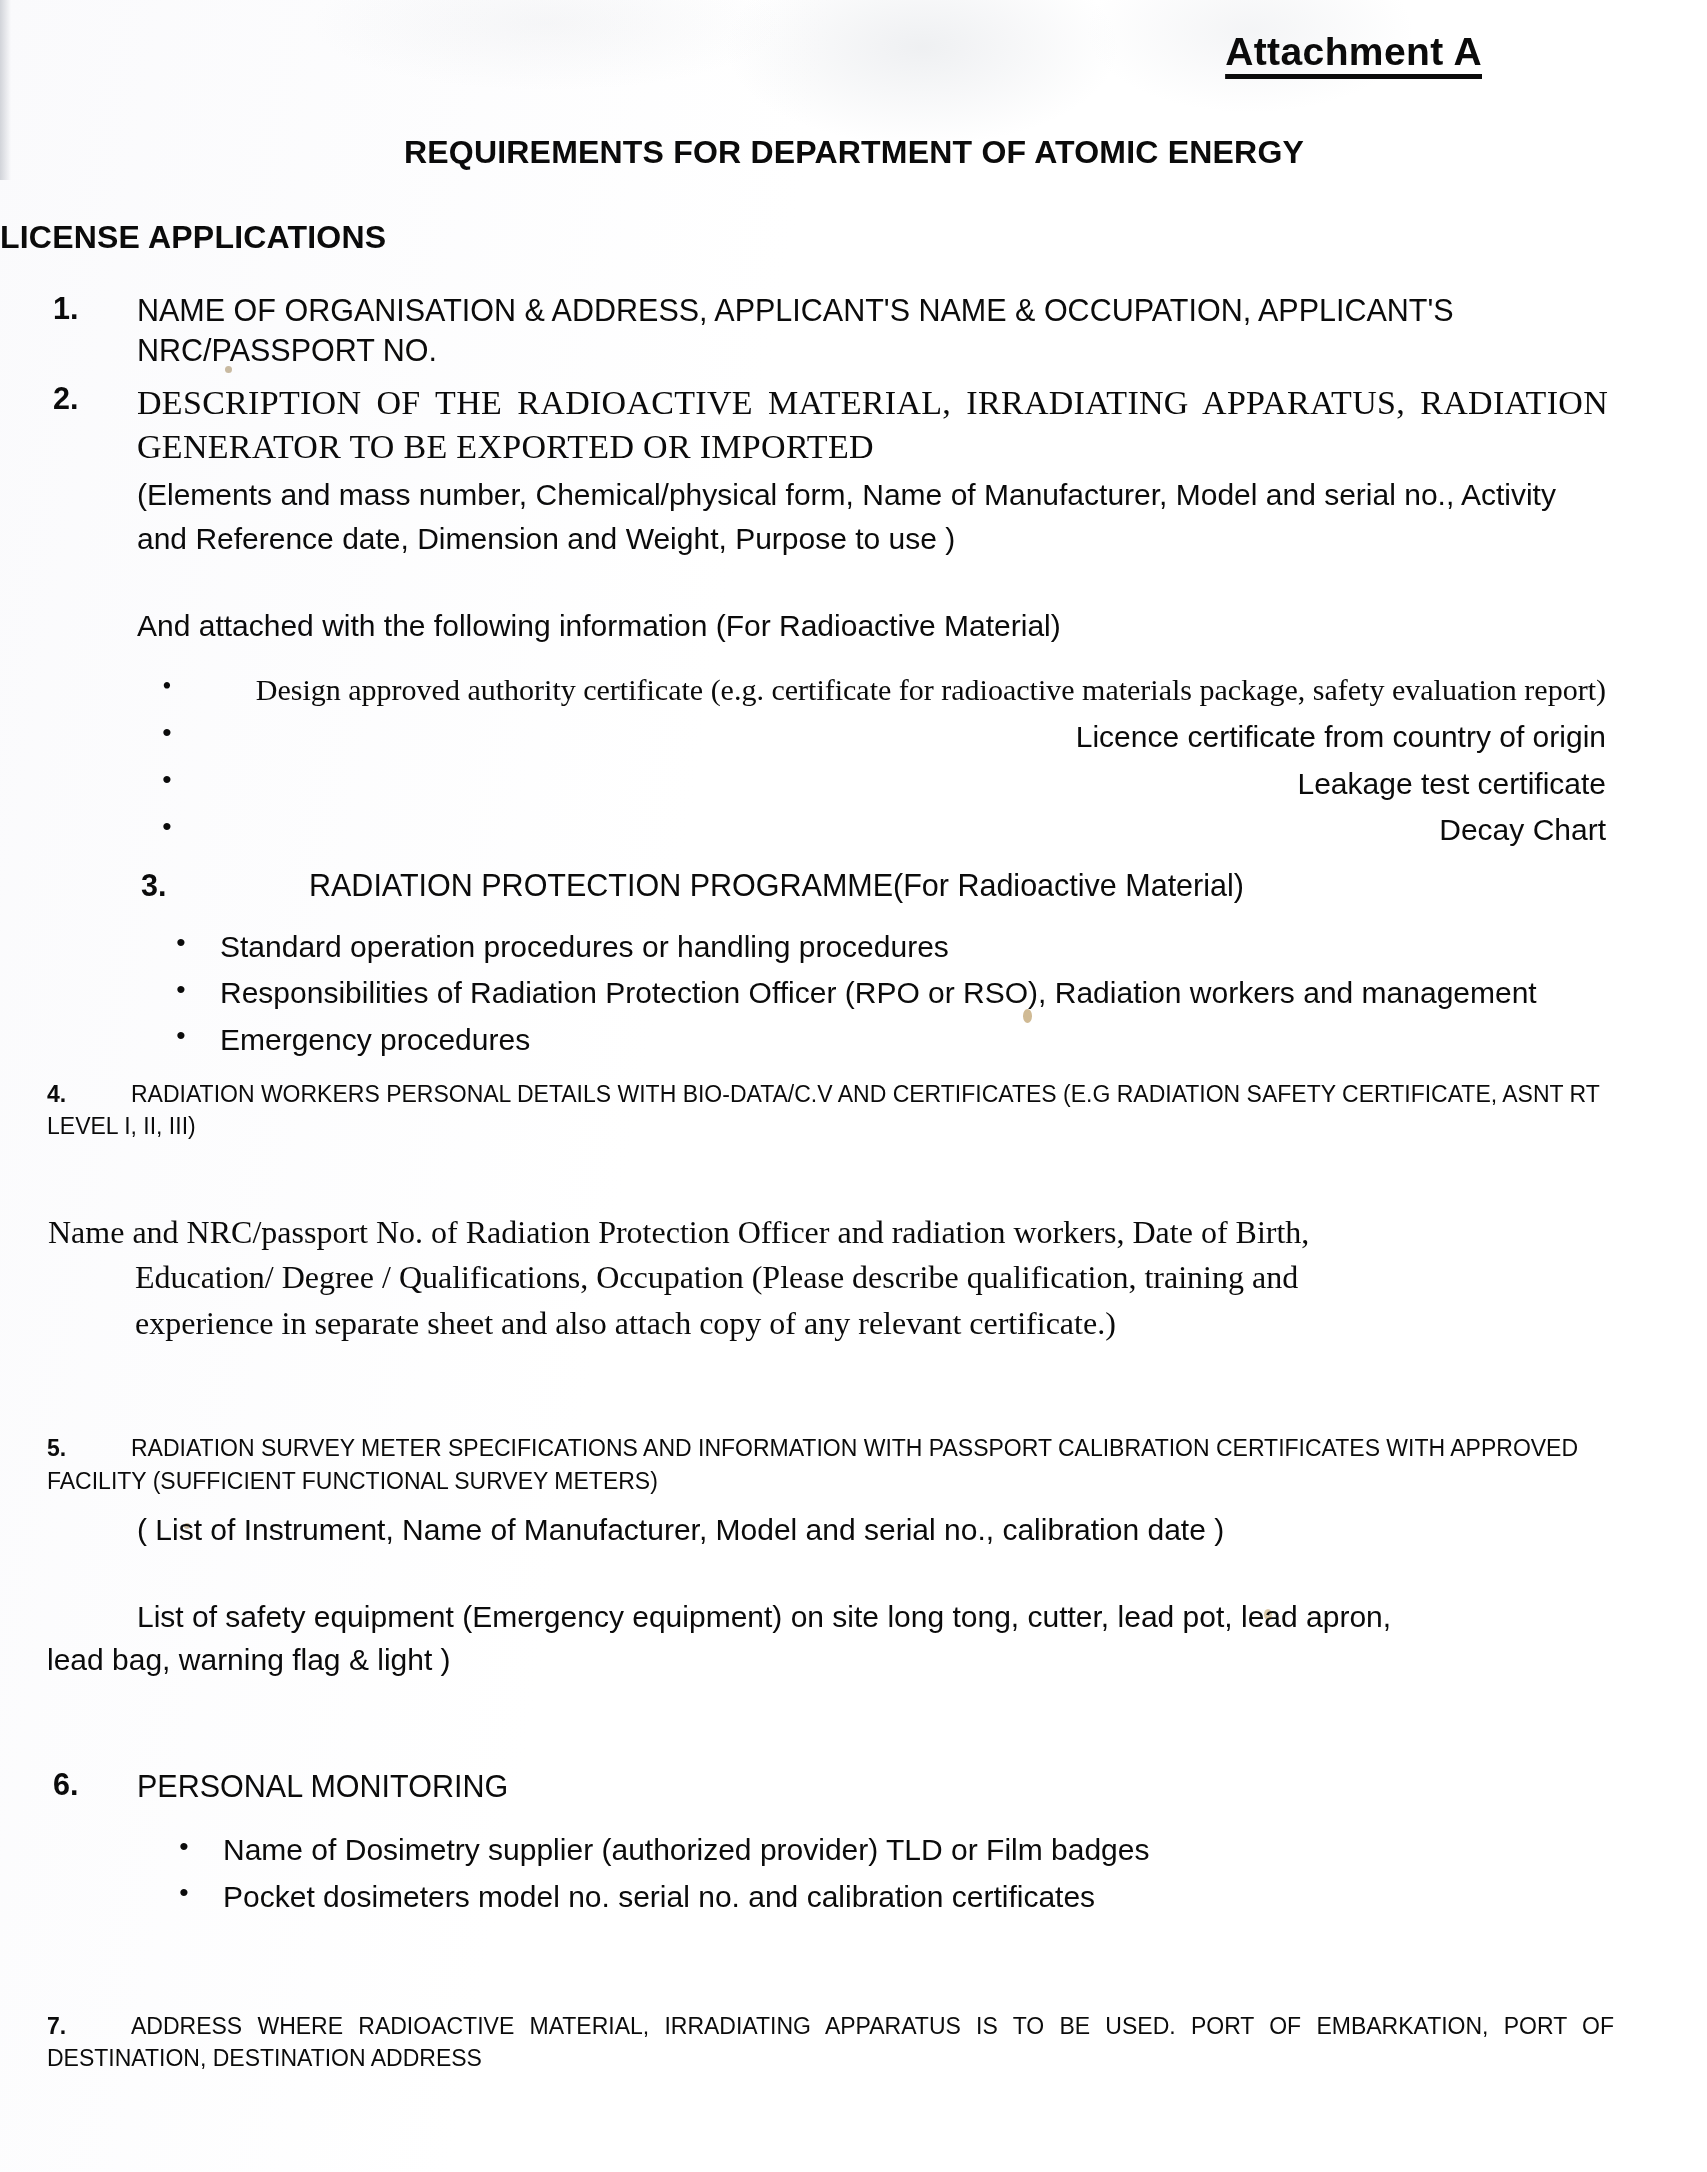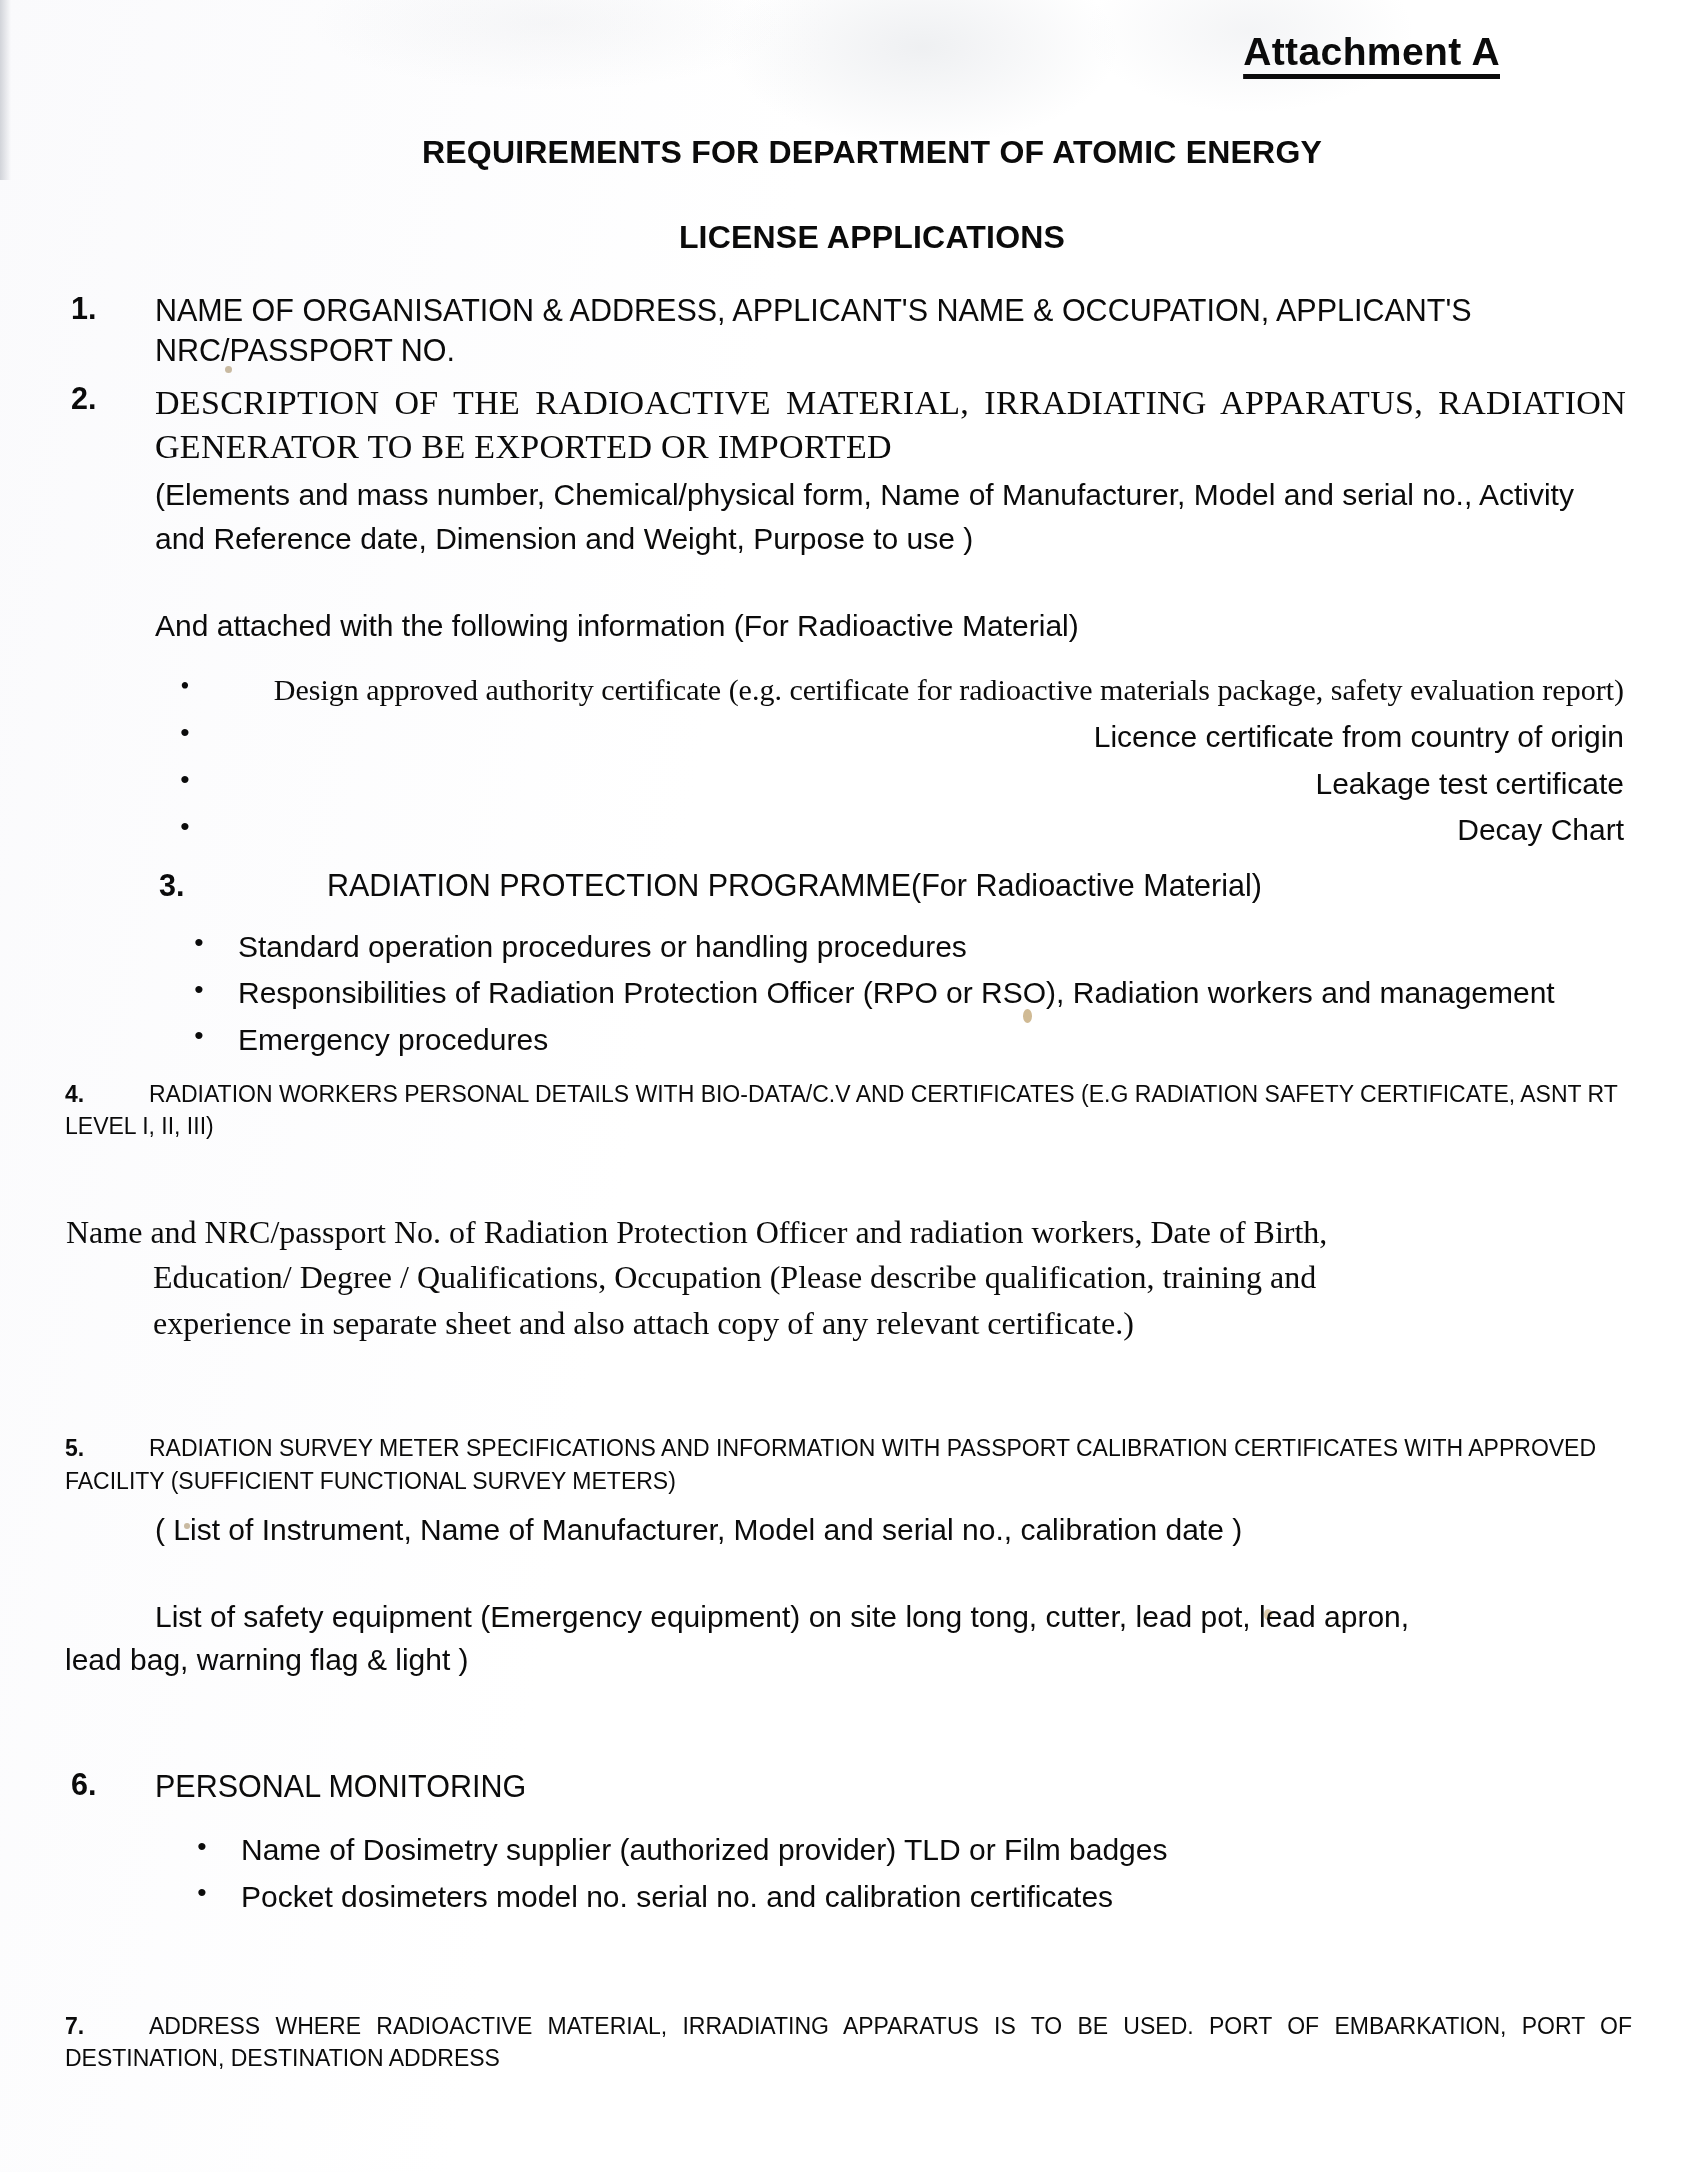--- a/index.html
+++ b/index.html
@@ -43,21 +43,20 @@
     background: linear-gradient(90deg, rgba(160,165,175,0.45), rgba(255,255,255,0));
     z-index: 1;
     pointer-events: none;
   }
 
   .page {
     position: relative;
     z-index: 2;
     width: 1504px;
     height: 2172px;
-    margin-left: 18px;
   }
 
   
   .attachment-tag {
     position: absolute;
     top: 30px;
     right: 22px;
     font-size: 39px;
     font-weight: bold;
     letter-spacing: 0.4px;
@@ -74,21 +73,20 @@
     text-align: center;
     font-size: 32px;
     font-weight: bold;
     letter-spacing: 0.2px;
   }
   .doc-subtitle {
     position: absolute;
     top: 219px;
     left: 0;
     width: 1708px;
-    text-align: center;
     font-size: 32px;
     font-weight: bold;
     letter-spacing: 0.2px;
   }
 
   
   .body-block {
     position: absolute;
     left: 0;
     top: 291px;

